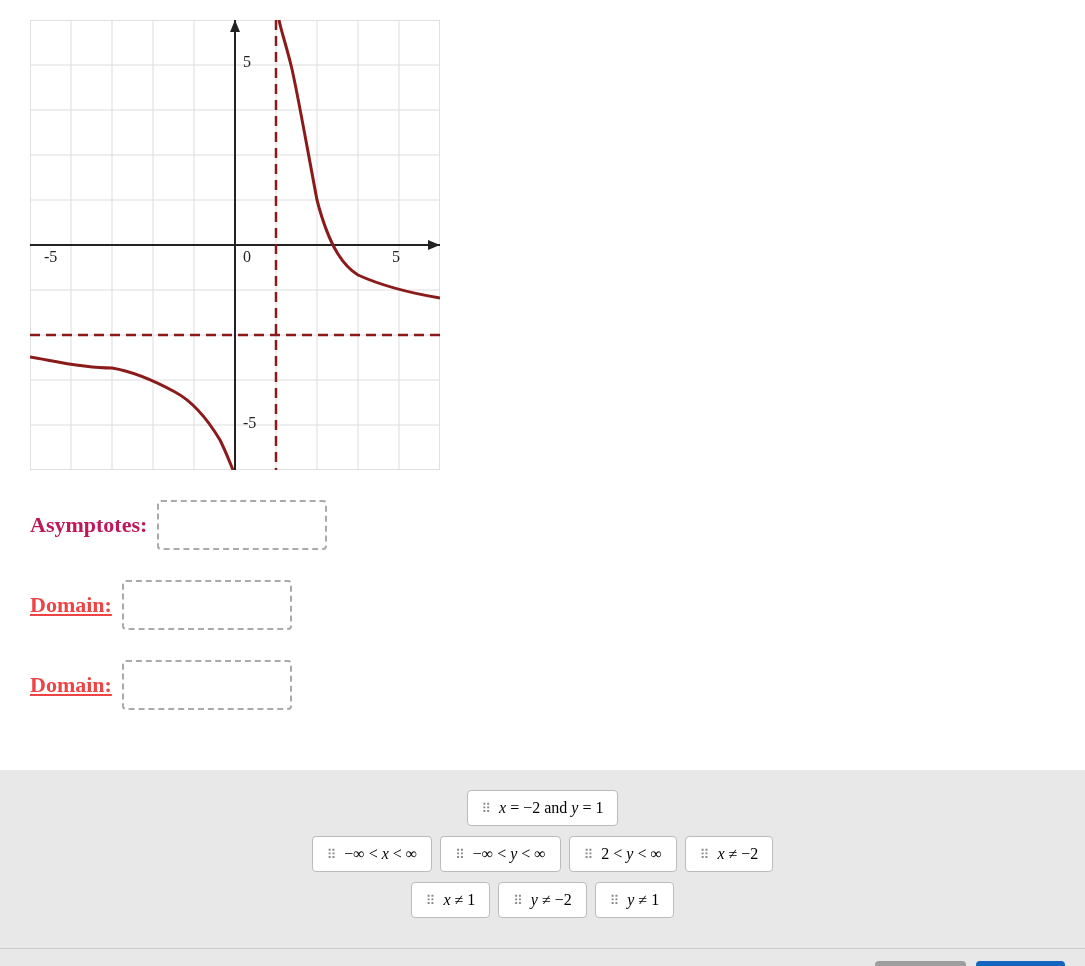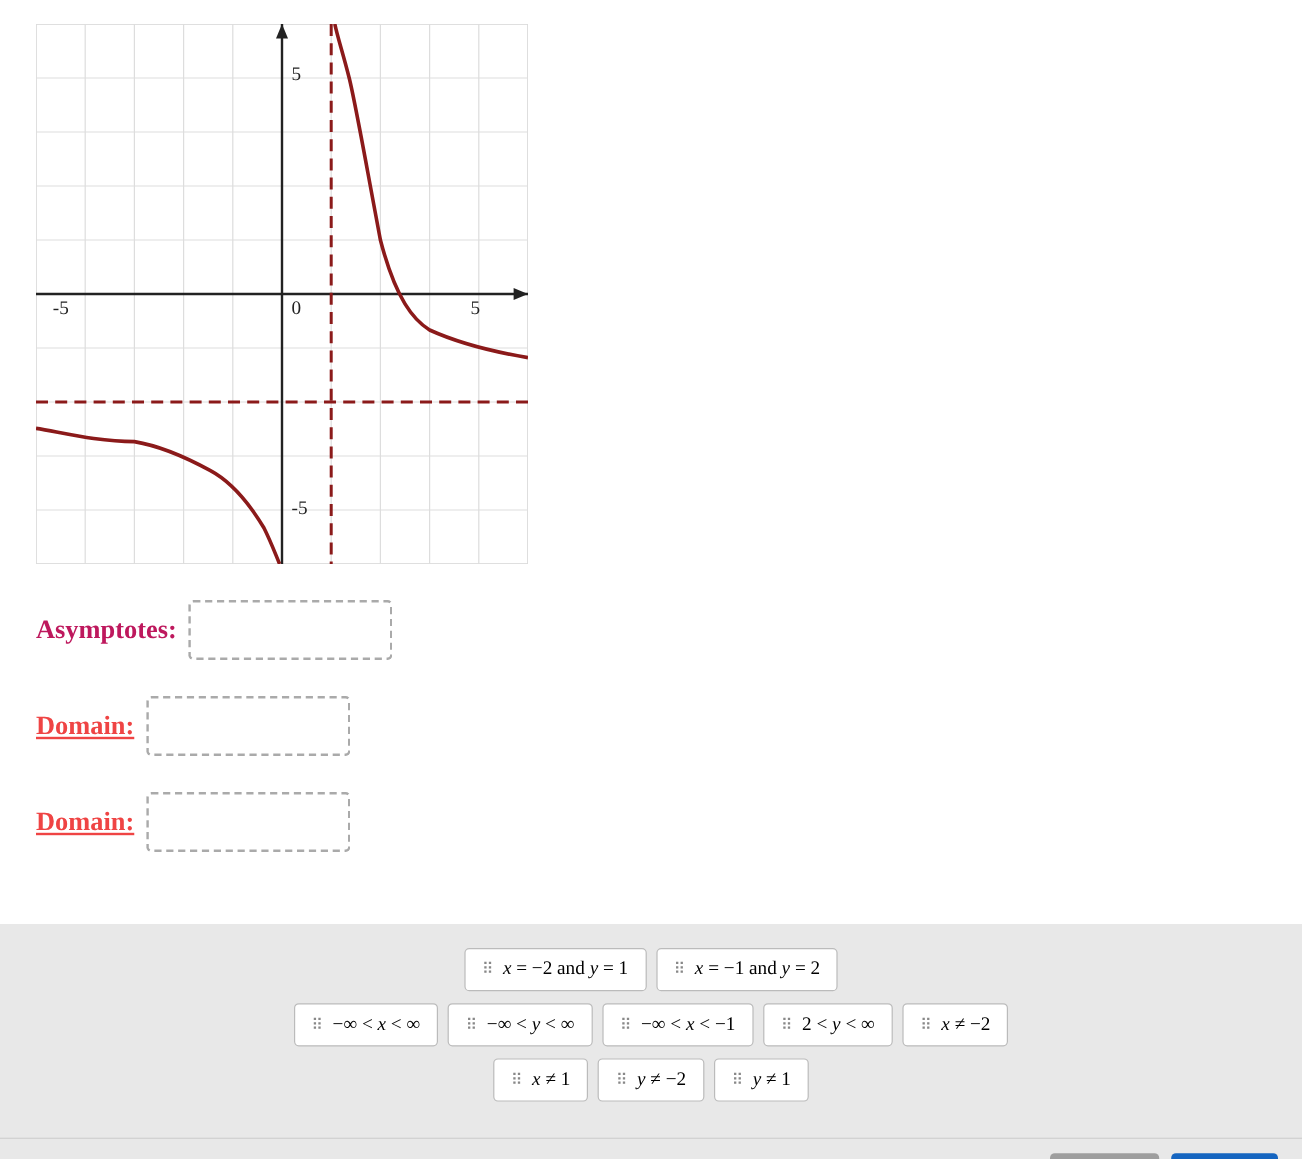--- a/index.html
+++ b/index.html
@@ -200,38 +200,30 @@
 
 </div>
 
 <div class="answer-bank">
 
   <div class="answer-row">
     <div class="answer-chip">
       <span class="drag-icon">⠿</span>
       <span><i>x</i> = −2 and <i>y</i> = 1</span>
     </div>
-    <div class="answer-chip">
-      <span class="drag-icon">⠿</span>
-      <span><i>x</i> = −1 and <i>y</i> = 2</span>
-    </div>
   </div>
 
   <div class="answer-row">
     <div class="answer-chip">
       <span class="drag-icon">⠿</span>
       <span>−∞ &lt; <i>x</i> &lt; ∞</span>
     </div>
     <div class="answer-chip">
       <span class="drag-icon">⠿</span>
       <span>−∞ &lt; <i>y</i> &lt; ∞</span>
-    </div>
-    <div class="answer-chip">
-      <span class="drag-icon">⠿</span>
-      <span>−∞ &lt; <i>x</i> &lt; −1</span>
     </div>
     <div class="answer-chip">
       <span class="drag-icon">⠿</span>
       <span>2 &lt; <i>y</i> &lt; ∞</span>
     </div>
     <div class="answer-chip">
       <span class="drag-icon">⠿</span>
       <span><i>x</i> ≠ −2</span>
     </div>
   </div>

